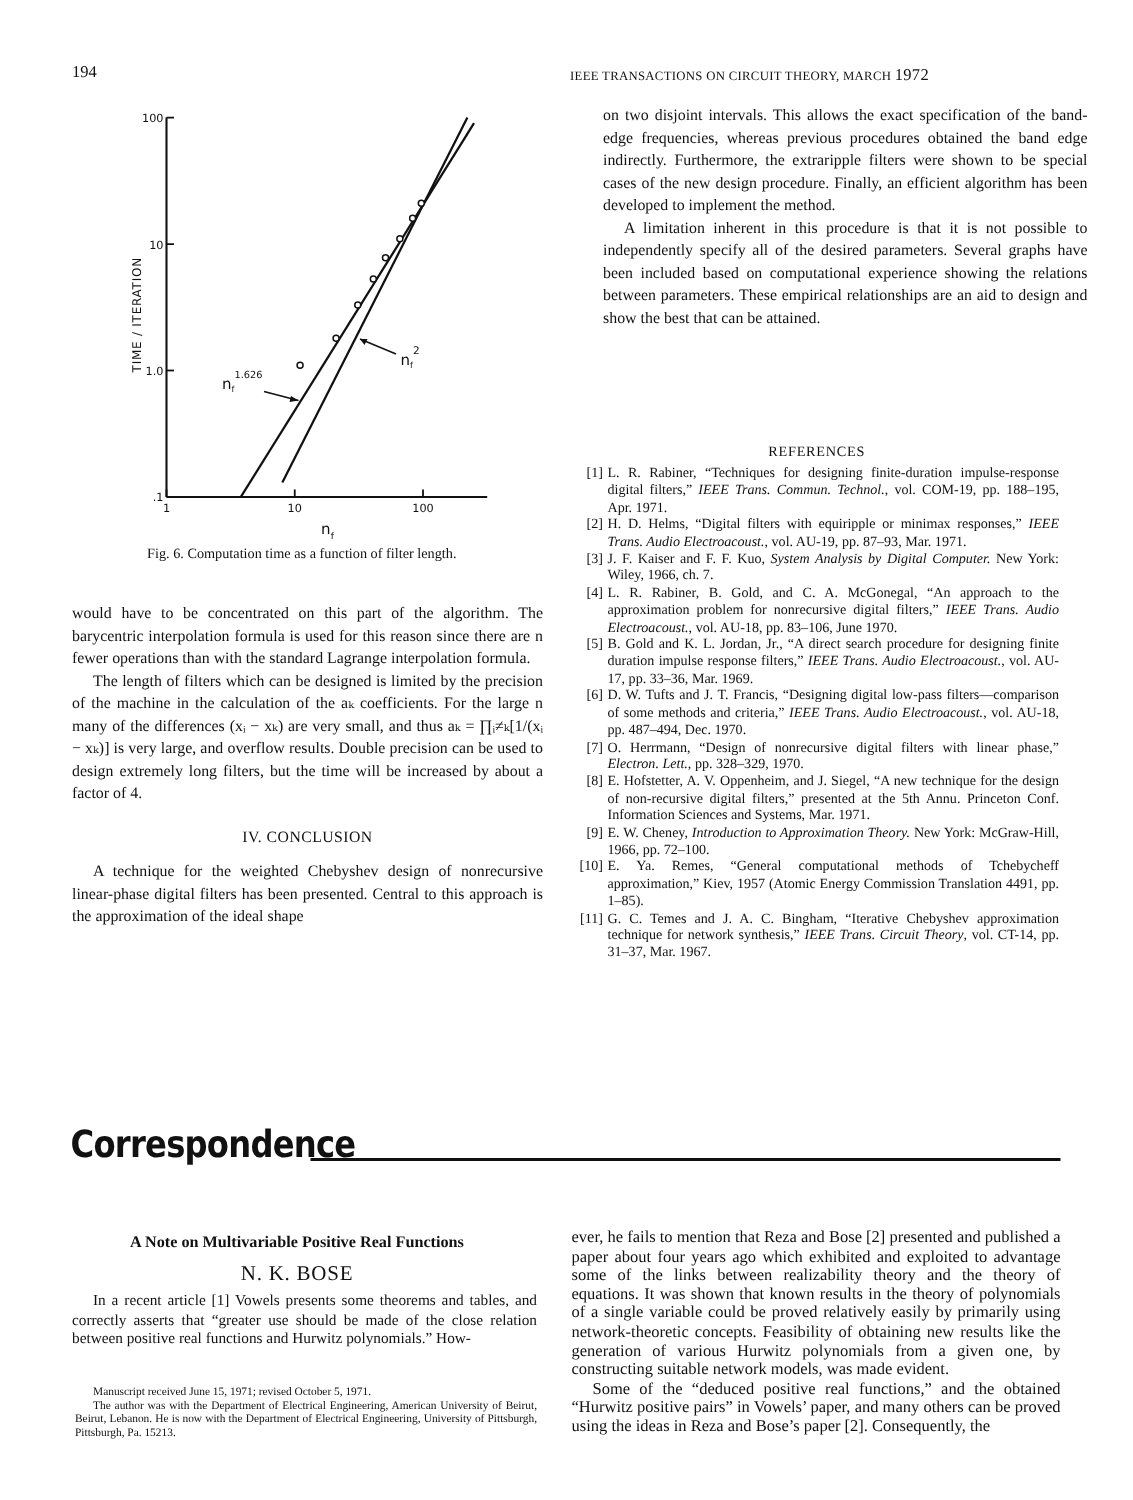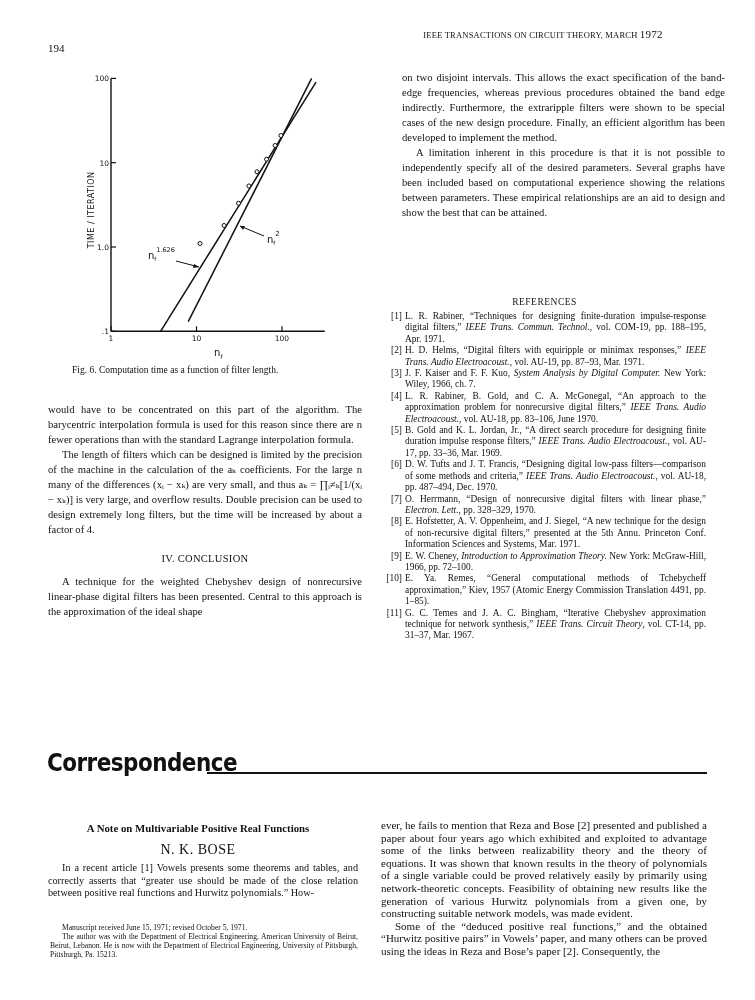--- a/index.html
+++ b/index.html
@@ -1,26 +1,26 @@
 <!DOCTYPE html>
 <html><head>
 <meta charset="utf-8">
 <style>
   html, body { margin:0; padding:0; background:#fff; }
   body { width:755px; height:1000px; position:relative; overflow:hidden; color:#111;
          font-family:"Liberation Serif", "DejaVu Serif", serif; }
   .abs { position:absolute; }
   .pageno { left:48px; top:42px; font-size:11px; }
-  .runhead { left:380px; width:326px; top:28px; font-size:8.5px; text-align:center; letter-spacing:0.2px; }
+  .runhead { left:380px; width:326px; top:44px; font-size:8.5px; text-align:left; letter-spacing:0.2px; }
   .runhead .yr { font-size:11px; }
   .col { font-size:10.6px; line-height:15px; text-align:justify; }
   .col p { margin:0; }
   .col p.ind { text-indent:14px; }
   #figure { left:80px; top:65px; width:270px; height:300px; }
-  .caption { left:72px; top:365px; font-size:9.5px; }
+  .caption { left:98px; top:365px; font-size:9.5px; }
   .sec-head { text-align:center; font-size:10.5px; margin:14px 0 8px 0; letter-spacing:0.3px; }
   .refs-title { text-align:center; font-size:9.5px; letter-spacing:0.5px; margin:0 0 4px 0; }
   .ref { font-size:9.4px; line-height:11.4px; position:relative; padding-left:22px; text-align:justify; margin:0; }
   .ref .num { position:absolute; left:0; top:0; width:19px; text-align:right; }
   .ref i { font-style:italic; }
   .corr-head { left:47px; top:748px; width:660px; height:30px; }
   .corr-title { font-family:"DejaVu Sans", sans-serif; font-weight:bold; font-size:25px;
                 letter-spacing:-0.6px; transform:scaleX(0.86); transform-origin:left bottom; display:inline-block; }
   .corr-rule { position:absolute; left:160px; right:0; bottom:4px; border-bottom:2px solid #111; }
   .note-title { left:48px; width:300px; top:822px; text-align:center; font-weight:bold; font-size:10.8px; }

